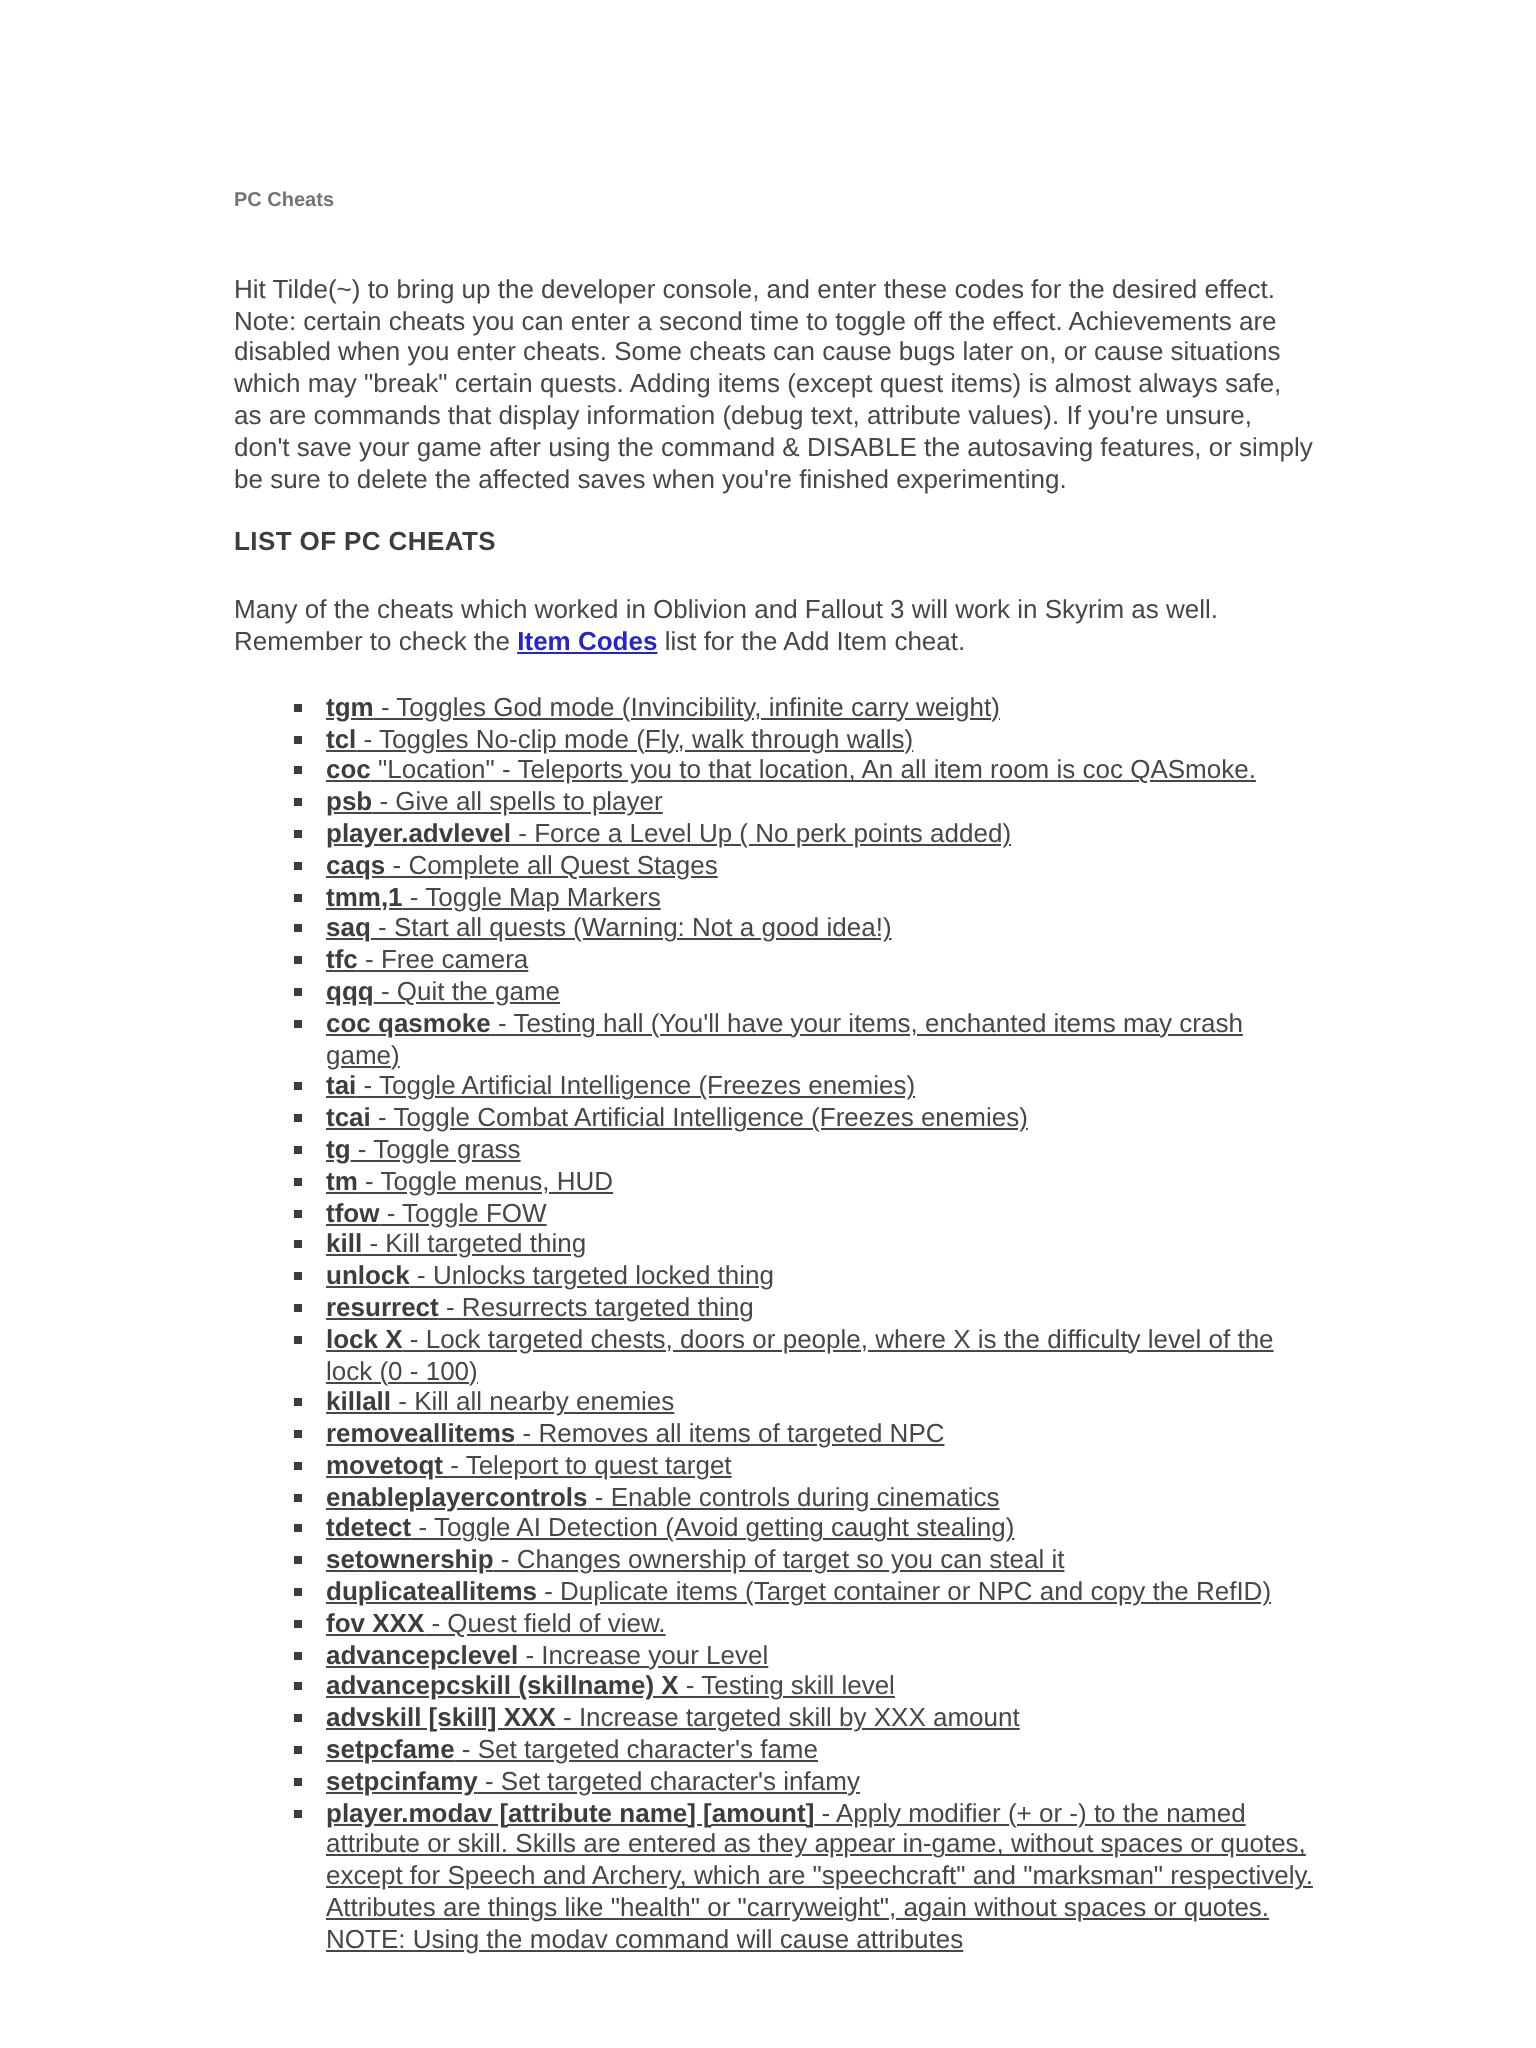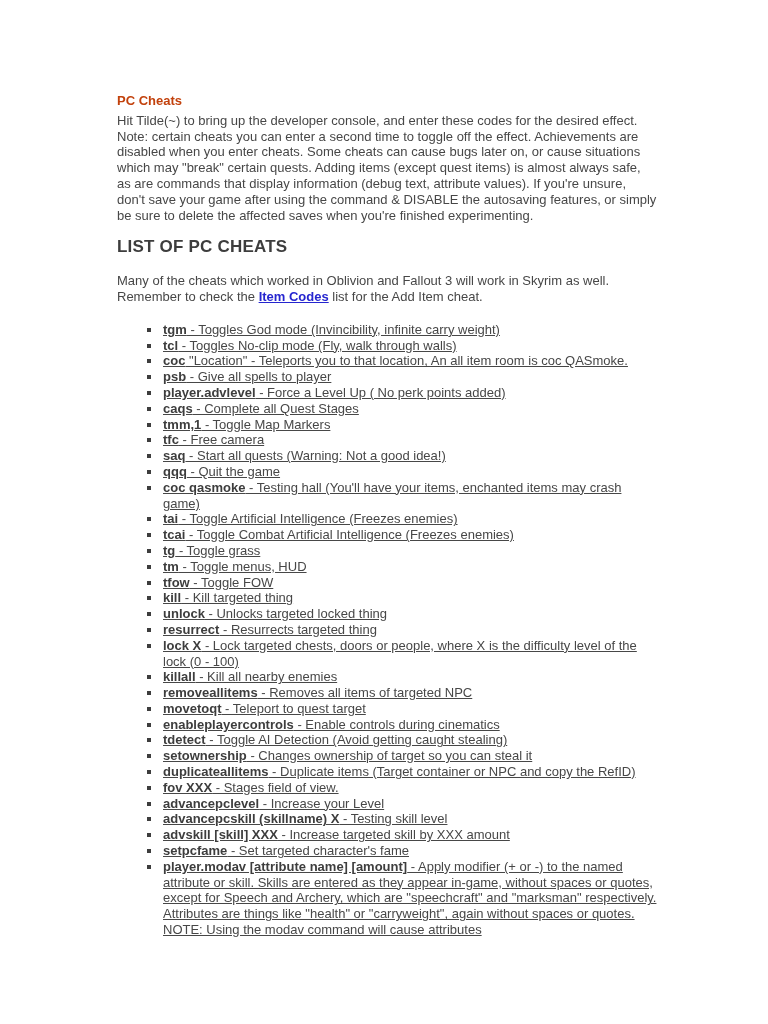--- a/index.html
+++ b/index.html
@@ -18,30 +18,30 @@
   }
   .content {
     position: absolute;
     left: 117px;
     top: 93px;
     width: 540px;
     font-size: 13px;
     line-height: 15.8px;
   }
   .doc-title {
-    font-size: 13px;
+    font-size: 10px;
     font-weight: bold;
-    color: #c2410c;
-    margin: 0 0 4px 0;
+    color: #737373;
+    margin: 0 0 28px 0;
   }
   .para {
     margin: 0 0 16px 0;
   }
   .section-heading {
-    font-size: 17px;
+    font-size: 13px;
     font-weight: bold;
     color: #3d3d3d;
     margin: 0 0 18px 0;
     letter-spacing: 0.2px;
   }
   .para-link {
     margin: 0 0 17px 0;
   }
   a.item-codes-link {
     color: #2525cf;
@@ -89,42 +89,43 @@
     <p class="para-link"><span>Many of the cheats which worked in Oblivion and Fallout 3 will work in Skyrim as well. Remember to check the </span><a class="item-codes-link">Item Codes</a><span> list for the Add Item cheat.</span></p>
 
     <ul class="cheats">
         <li><span class="code">tgm</span><span class="desc"> - Toggles God mode (Invincibility, infinite carry weight)</span></li>
         <li><span class="code">tcl</span><span class="desc"> - Toggles No-clip mode (Fly, walk through walls)</span></li>
         <li><span class="code">coc</span><span class="desc"> "Location" - Teleports you to that location, An all item room is coc QASmoke.</span></li>
         <li><span class="code">psb</span><span class="desc"> - Give all spells to player</span></li>
         <li><span class="code">player.advlevel</span><span class="desc"> - Force a Level Up ( No perk points added)</span></li>
         <li><span class="code">caqs</span><span class="desc"> - Complete all Quest Stages</span></li>
         <li><span class="code">tmm,1</span><span class="desc"> - Toggle Map Markers</span></li>
+        <li><span class="code">saq</span><span class="desc"> - Start all quests (Warning: Not a good idea!)</span></li>
         <li><span class="code">tfc</span><span class="desc"> - Free camera</span></li>
-        <li><span class="code">saq</span><span class="desc"> - Start all quests (Warning: Not a good idea!)</span></li>
         <li><span class="code">qqq</span><span class="desc"> - Quit the game</span></li>
         <li><span class="code">coc qasmoke</span><span class="desc"> - Testing hall (You'll have your items, enchanted items may crash game)</span></li>
         <li><span class="code">tai</span><span class="desc"> - Toggle Artificial Intelligence (Freezes enemies)</span></li>
         <li><span class="code">tcai</span><span class="desc"> - Toggle Combat Artificial Intelligence (Freezes enemies)</span></li>
         <li><span class="code">tg</span><span class="desc"> - Toggle grass</span></li>
         <li><span class="code">tm</span><span class="desc"> - Toggle menus, HUD</span></li>
         <li><span class="code">tfow</span><span class="desc"> - Toggle FOW</span></li>
         <li><span class="code">kill</span><span class="desc"> - Kill targeted thing</span></li>
         <li><span class="code">unlock</span><span class="desc"> - Unlocks targeted locked thing</span></li>
         <li><span class="code">resurrect</span><span class="desc"> - Resurrects targeted thing</span></li>
         <li><span class="code">lock X</span><span class="desc"> - Lock targeted chests, doors or people, where X is the difficulty level of the lock (0 - 100)</span></li>
         <li><span class="code">killall</span><span class="desc"> - Kill all nearby enemies</span></li>
         <li><span class="code">removeallitems</span><span class="desc"> - Removes all items of targeted NPC</span></li>
         <li><span class="code">movetoqt</span><span class="desc"> - Teleport to quest target</span></li>
         <li><span class="code">enableplayercontrols</span><span class="desc"> - Enable controls during cinematics</span></li>
         <li><span class="code">tdetect</span><span class="desc"> - Toggle AI Detection (Avoid getting caught stealing)</span></li>
         <li><span class="code">setownership</span><span class="desc"> - Changes ownership of target so you can steal it</span></li>
         <li><span class="code">duplicateallitems</span><span class="desc"> - Duplicate items (Target container or NPC and copy the RefID)</span></li>
-        <li><span class="code">fov XXX</span><span class="desc"> - Stages field of view.</span></li>
+        <li><span class="code">fov XXX</span><span class="desc"> - Quest field of view.</span></li>
         <li><span class="code">advancepclevel</span><span class="desc"> - Increase your Level</span></li>
         <li><span class="code">advancepcskill (skillname) X</span><span class="desc"> - Testing skill level</span></li>
         <li><span class="code">advskill [skill] XXX</span><span class="desc"> - Increase targeted skill by XXX amount</span></li>
         <li><span class="code">setpcfame</span><span class="desc"> - Set targeted character's fame</span></li>
+        <li><span class="code">setpcinfamy</span><span class="desc"> - Set targeted character's infamy</span></li>
         <li><span class="code">player.modav [attribute name] [amount]</span><span class="desc"> - Apply modifier (+ or -) to the named attribute or skill. Skills are entered as they appear in-game, without spaces or quotes, except for Speech and Archery, which are "speechcraft" and "marksman" respectively. Attributes are things like "health" or "carryweight", again without spaces or quotes. NOTE: Using the modav command will cause attributes</span></li>
       </ul>
 
   </div>
 </div>
 
 </body></html>

